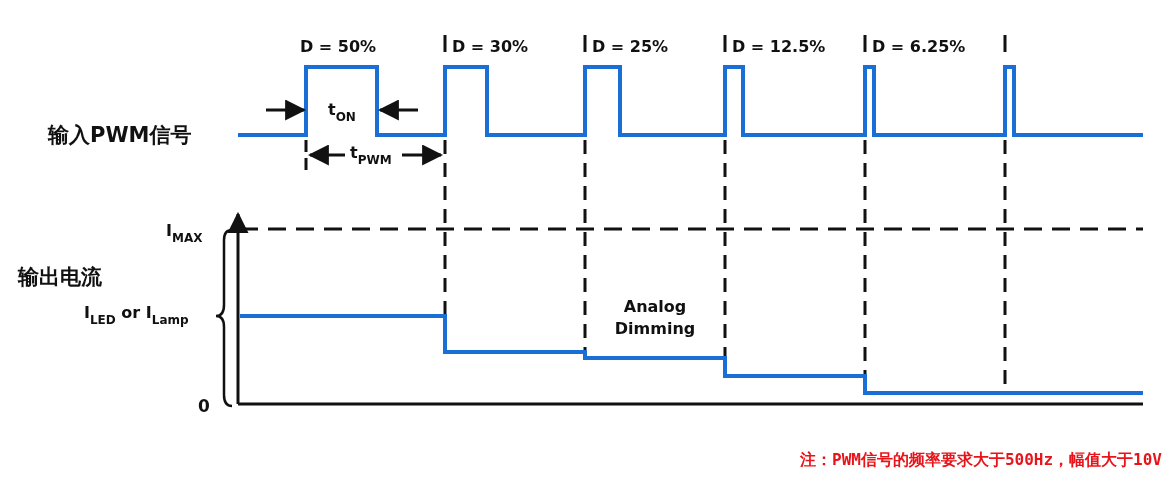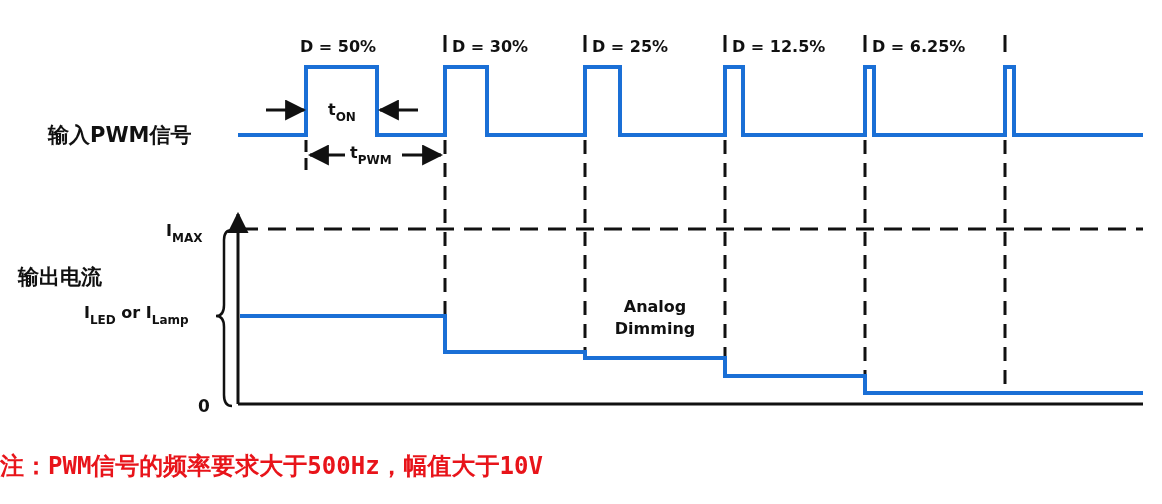--- a/index.html
+++ b/index.html
@@ -1,22 +1,22 @@
 <!DOCTYPE html>
 <html><head>
 <meta charset="utf-8">
 <style>
   html, body { margin: 0; padding: 0; background: #ffffff; }
   body { width: 1162px; height: 504px; position: relative; overflow: hidden;
          font-family: "DejaVu Sans", "Liberation Sans", sans-serif; }
   #diagram { position: absolute; left: 0; top: 0; }
   .lbl { font-family: "DejaVu Sans", sans-serif; font-weight: bold; fill: #111; }
   .cjk { font-family: "DejaVu Sans", sans-serif; font-weight: bold; fill: #111; }
-  .note { position: absolute; left: 0; width: 1162px; top: 450px; text-align: left;
-          color: #e8141a; font-weight: bold; font-size: 24px;
+  .note { position: absolute; left: 0; width: 1162px; top: 450px; text-align: right;
+          color: #e8141a; font-weight: bold; font-size: 16px;
           font-family: "DejaVu Sans Mono", "Liberation Mono", monospace; }
 </style>
 </head>
 <body>
 
 <svg id="diagram" width="1162" height="504" viewBox="0 0 1162 504">
   <defs>
     <marker id="arrowHead" viewBox="0 0 10 10" refX="9" refY="5" markerWidth="7" markerHeight="7" orient="auto">
       <path d="M0,0 L10,5 L0,10 z" fill="#111"></path>
     </marker>

